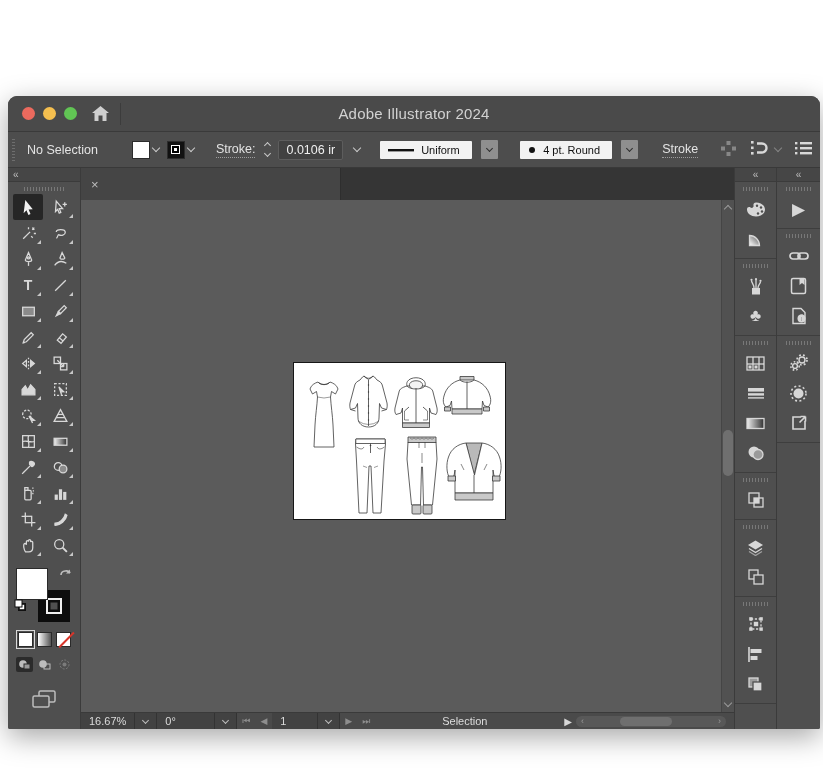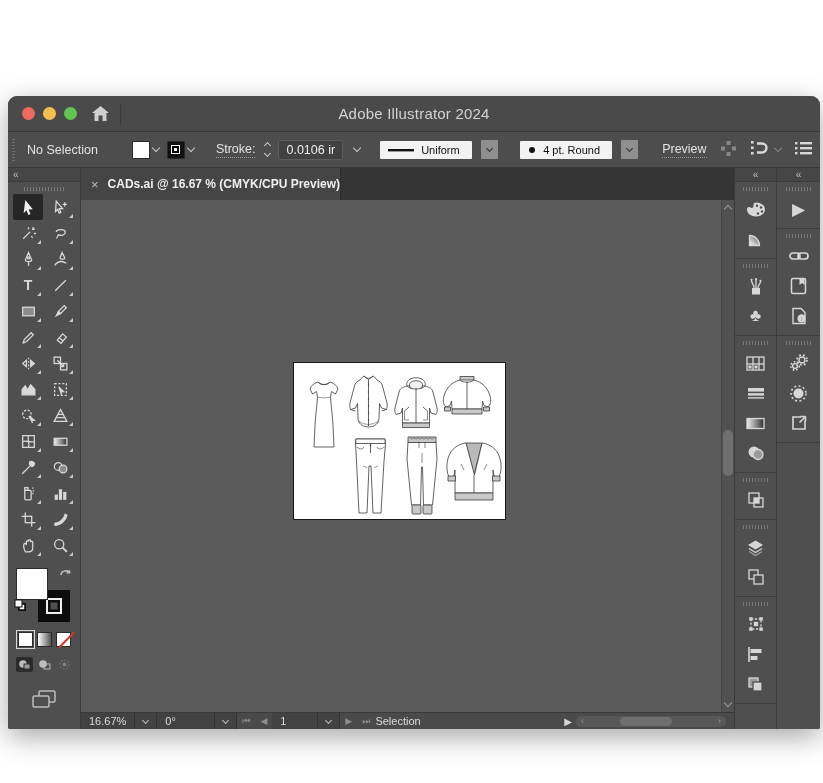--- a/index.html
+++ b/index.html
@@ -93,21 +93,21 @@
   .vchev { position:absolute; left:3px; width:6px; height:6px; border-right:1.5px solid #9a9a9a; border-bottom:1.5px solid #9a9a9a; }
   .vchev.up { top:6px; transform:rotate(-135deg); }
   .vchev.dn { bottom:6px; transform:rotate(45deg); }
 
   .statusbar { height:17px; background:#4a4a4a; border-top:1px solid #3a3a3a; display:flex; align-items:center;
     font-size:11px; color:#dcdcdc; flex:0 0 auto; }
   .sb-seg { background:#424242; height:100%; display:flex; align-items:center; padding:0 8px; border-right:1px solid #333; }
   .sb-chev { width:5px; height:5px; border-right:1.4px solid #bdbdbd; border-bottom:1.4px solid #bdbdbd; transform:rotate(45deg); margin:-2px 2px 0; }
   .sb-nav { display:flex; align-items:center; height:100%; }
   .sb-nav .nv { color:#8e8e8e; font-size:9px; padding:0 5px; }
-  .sb-status { flex:1; }
+  .sb-status { flex:1; text-align:center; }
   .hscroll { width:150px; height:11px; background:#585858; border-radius:6px; margin:0 8px 0 4px; position:relative; display:flex; align-items:center; justify-content:space-between; padding:0 5px; }
   .hscroll .harr { color:#9a9a9a; font-size:9px; line-height:1; }
   .hscroll .hthumb { position:absolute; left:44px; width:52px; height:9px; top:1px; background:#6f6f6f; border-radius:5px; }
   .sb-play { color:#d8d8d8; font-size:10px; margin-left:10px; }
 
   
   .right-panels { display:flex; flex:0 0 auto; }
   .rp-col { background:#4f4f4f; border-left:1px solid #3b3b3b; display:flex; flex-direction:column; }
   .rp-col.inner { width:42px; }
   .rp-col.outer { width:44px; }
@@ -178,21 +178,21 @@
     <span class="light-field" data-interactable="true">
       <svg width="8" height="8" viewBox="0 0 8 8" data-interactable="false">
           <circle cx="4" cy="4" r="3" fill="#111"></circle>
         </svg>
       <span data-interactable="false">4 pt. Round</span>
     </span>
     <span class="chev-btn" data-interactable="true">
         <i></i>
       </span>
     <span style="width:8px"></span>
-    <span class="dotted-u" data-interactable="true">Preview</span>
+    <span class="dotted-u" data-interactable="true">Stroke</span>
 
     <span class="cb-right">
       <span data-interactable="true" style="opacity:.45">
         <svg width="15" height="15" viewBox="0 0 15 15">
             <rect x="5.5" y="0" width="4" height="4" fill="#cfcfcf"></rect>
             <rect x="5.5" y="11" width="4" height="4" fill="#cfcfcf"></rect>
             <rect x="0" y="5.5" width="4" height="4" fill="#cfcfcf"></rect>
             <rect x="11" y="5.5" width="4" height="4" fill="#cfcfcf"></rect>
           </svg>
       </span>
@@ -458,21 +458,20 @@
             <rect x="7" y="1" width="16" height="11" rx="1.5" stroke="#bdbdbd" stroke-width="1.5" fill="none"></rect>
             <rect x="1" y="6" width="16" height="11" rx="1.5" stroke="#bdbdbd" stroke-width="1.5" fill="#4f4f4f"></rect>
           </svg>
       </div>
     </div>
 
     <div class="center-col">
       <div class="tabbar" data-interactable="false">
         <div class="doc-tab" data-interactable="true">
           <span class="tab-close" data-interactable="true">×</span>
-          <span class="tab-title" data-interactable="false">CADs.ai @ 16.67 % (CMYK/CPU Preview)</span>
         </div>
       </div>
 
       <div class="canvas" data-interactable="true">
         <div class="artboard" data-interactable="true">
 
           <svg data-interactable="false" width="211" height="156" viewBox="0 0 211 156" style="display:block" fill="#fff" stroke="#3b3b3b" stroke-width="0.8" stroke-linejoin="round">
 
             <g>
               <path d="M24 19 C21 20 17 22 16 26 L18.5 31 L22.5 28.5 L23.5 34 C23 43 21.5 52 21 62 L20 84 L40 84 L39 62 C38.5 52 37 43 36.5 34 L37.5 28.5 L41.5 31 L44 26 C43 22 39 20 36 19 C34 22.5 26 22.5 24 19 Z"></path>

